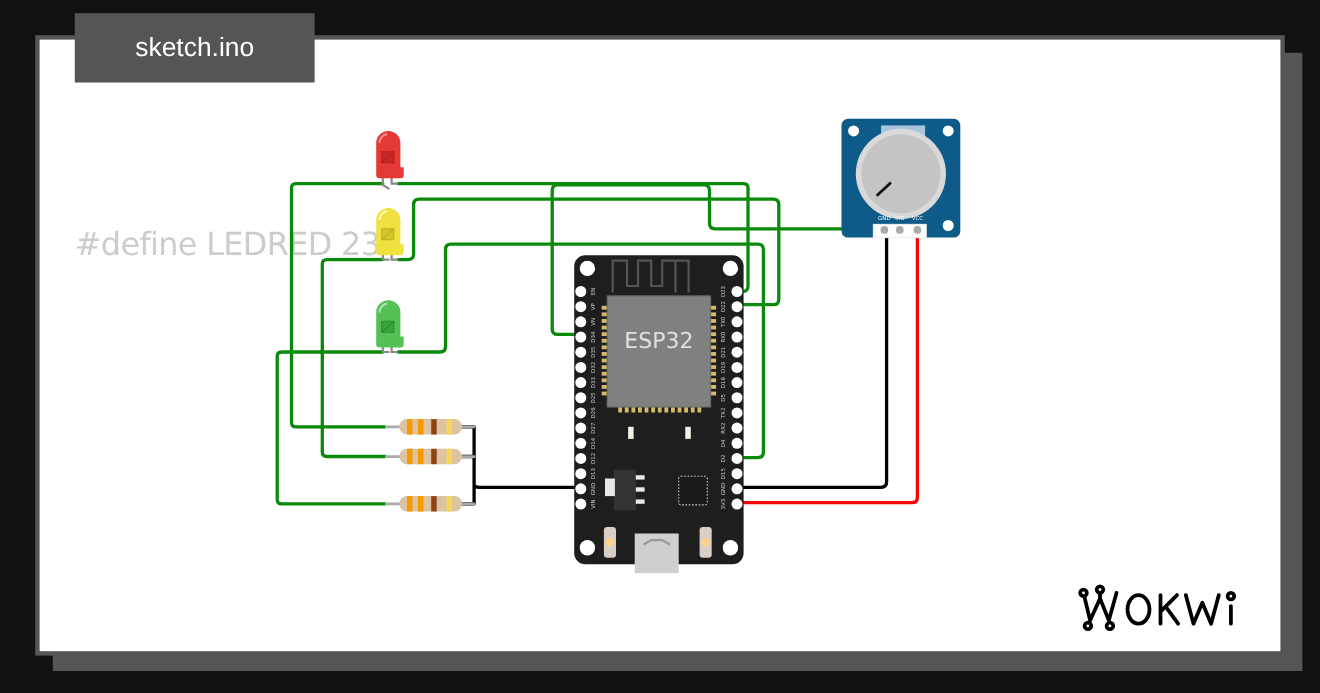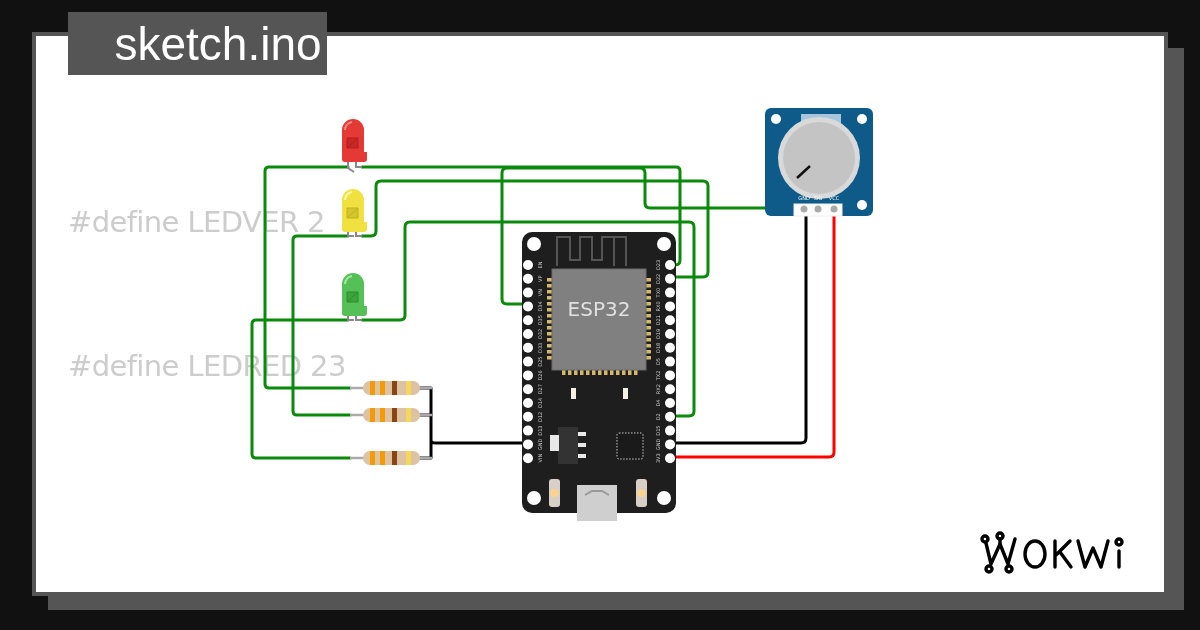--- a/index.html
+++ b/index.html
@@ -22,36 +22,35 @@
   }
   .code {
     position: absolute; left: 32px; top: 68px; margin: 0;
     font-family: "DejaVu Sans", sans-serif; font-size: 29px; line-height: 47.7px;
     color: #cccccc; white-space: pre; letter-spacing: -0.6px;
   }
   .code .line { display: block; height: 47.7px; }
   .filename-tab {
     position: absolute; left: 68px; top: 12px; height: 63px; width: 218px;
     background: #555555; color: #ffffff;
-    font-family: "Liberation Sans", sans-serif; font-size: 46px;
-    display: flex; align-items: center; justify-content: center; padding-left: 41px;
+    font-family: "Liberation Sans", sans-serif; font-size: 24px;
+    display: flex; align-items: center; justify-content: center;
   }
   svg.circuit { position: absolute; left: 0; top: 0; }
   .logo {
     position: absolute; left: 975px; top: 524px; width: 180px; height: 60px;
   }
 </style>
 </head>
 <body>
 
 <div class="frame-shadow"></div>
 <div class="frame"></div>
 <div class="panel">
   <div class="code">
-    <span class="line">#define LEDVER 2</span>
     <span class="line">#define LEDRED 23</span>
     
     
     
     
     
     
     
     
   </div>

